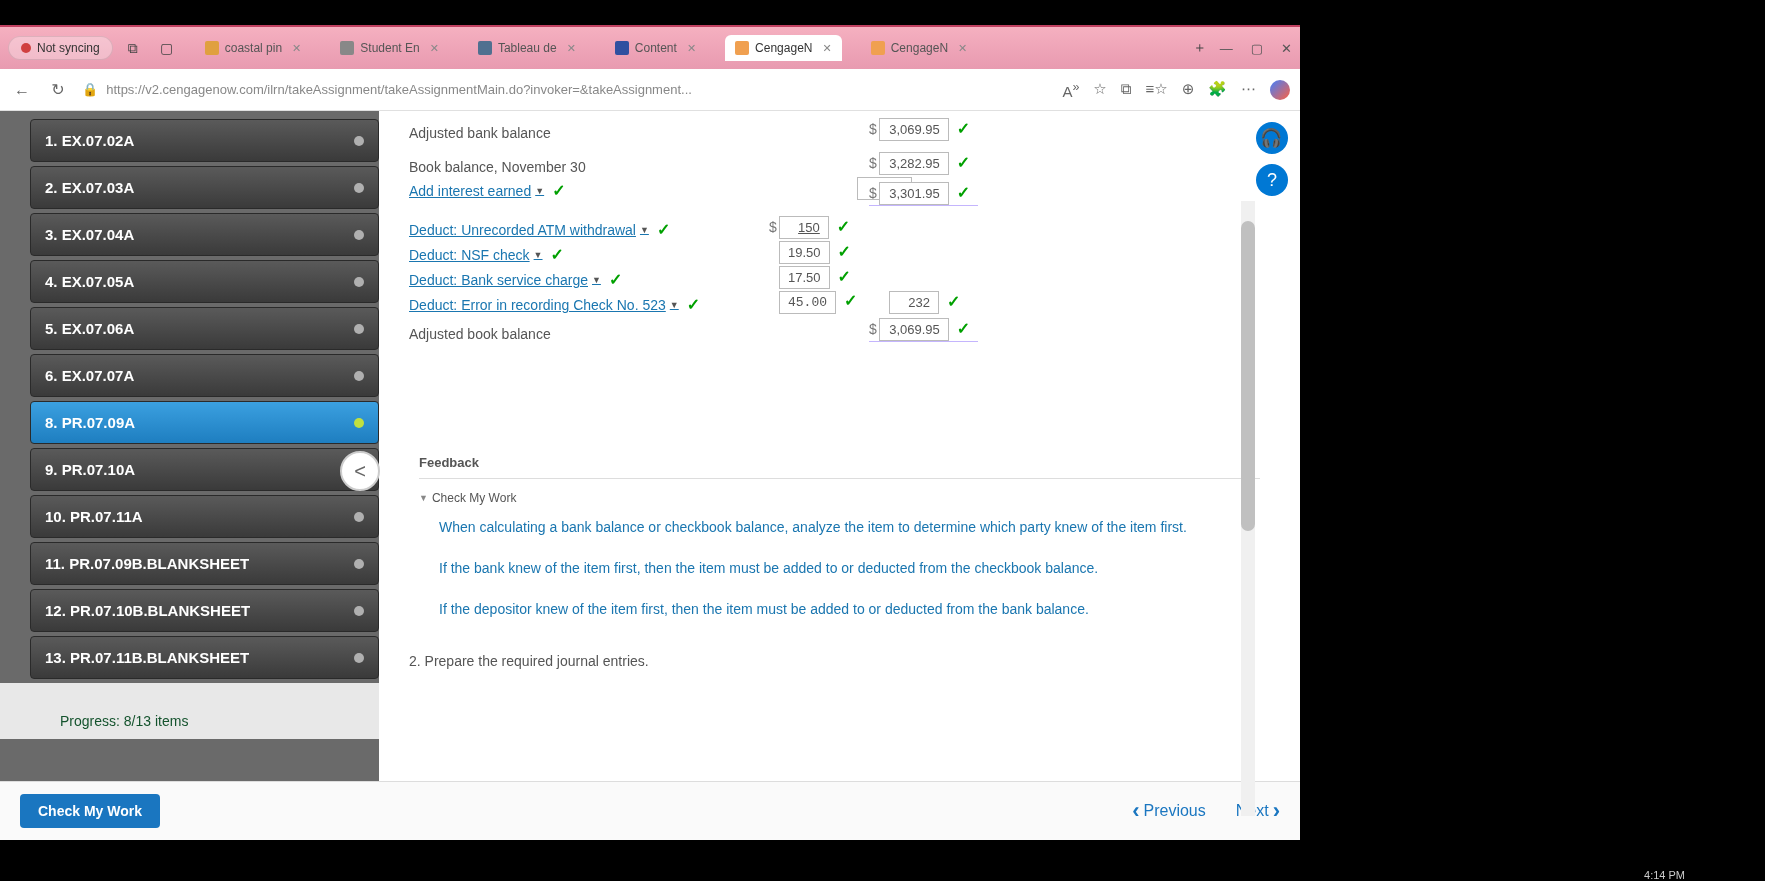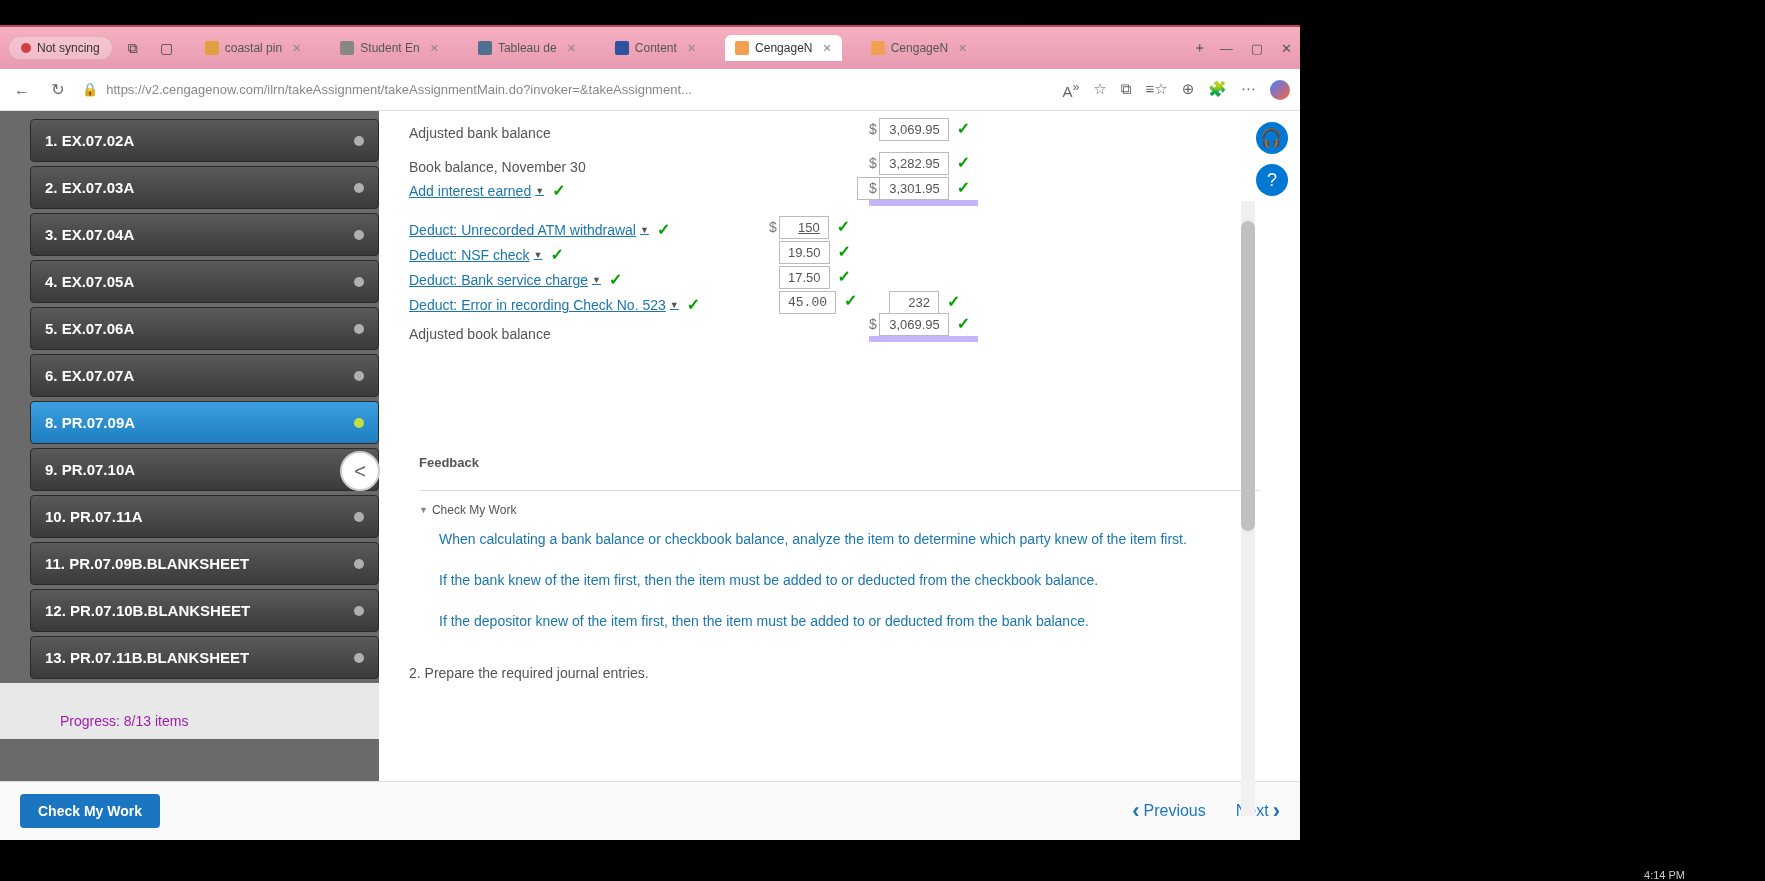--- a/index.html
+++ b/index.html
@@ -21,33 +21,33 @@
 .url-text { flex: 1; font-size: 13px; color: #888; display: flex; align-items: center; gap: 8px; }
 .lock-icon { color: #888; }
 .url-actions { display: flex; gap: 14px; color: #666; font-size: 15px; }
 .content-area { display: flex; height: calc(100% - 84px); position: relative; }
 .sidebar { width: 379px; background: #6a6a6a; overflow-y: auto; padding: 8px 0 20px 30px; display: flex; flex-direction: column; gap: 4px; }
 .sb-item { background: linear-gradient(180deg, #5a5a5a 0%, #3a3a3a 100%); color: #fff; padding: 12px 14px; font-size: 15px; font-weight: 600; border-radius: 4px; display: flex; align-items: center; justify-content: space-between; cursor: pointer; border: 1px solid #2a2a2a; }
 .sb-item.active { background: linear-gradient(180deg, #3ba0e0 0%, #1e7ec0 100%); }
 .sb-dot { width: 10px; height: 10px; border-radius: 50%; background: #b0b0b0; }
 .sb-item.active .sb-dot { background: #c0e040; }
 .sb-item.done .sb-dot { background: #c0e040; }
-.progress-text { color: #a21caf; font-size: 14px; padding: 30px 14px 10px; background: #e8e8e8; margin: 0 -30px 0 -30px; padding-left: 60px; }
+.progress-text { color: #14532d; font-size: 14px; padding: 30px 14px 10px; background: #e8e8e8; margin: 0 -30px 0 -30px; padding-left: 60px; }
 .collapse-btn { position: absolute; left: 340px; top: 340px; width: 40px; height: 40px; border-radius: 50%; background: #fff; border: 2px solid #ccc; display: flex; align-items: center; justify-content: center; font-size: 20px; color: #666; cursor: pointer; z-index: 10; }
 .main { flex: 1; background: #fff; overflow-y: auto; position: relative; padding: 10px 30px 20px 30px; }
 .recon-row { display: flex; align-items: flex-end; margin: 6px 0; font-size: 14px; color: #555; }
 .recon-label { width: 380px; }
 .deduct-label { color: #1a76b0; text-decoration: underline; display: inline-flex; align-items: center; gap: 4px; }
 .dd-caret { font-size: 9px; color: #555; }
 .check { color: #00a000; font-size: 16px; font-weight: bold; margin: 0 8px; }
 .val-box { border: 1px solid #bbb; padding: 3px 8px; font-size: 13px; text-align: right; min-width: 70px; display: inline-block; background: #fff; }
 .dollar { color: #777; margin-right: 2px; }
-.total-underline { border-bottom: 6px solid #c4b5fd; }
+.total-underline { border-bottom: 1px solid #c4b5fd; }
 .feedback-section { margin: 30px 10px 0; }
-.feedback-title { font-size: 13px; color: #555; font-weight: 600; border-bottom: 1px solid #ddd; padding-bottom: 20px; margin-bottom: 12px; }
+.feedback-title { font-size: 13px; color: #555; font-weight: 600; border-bottom: 1px solid #ddd; padding-bottom: 8px; margin-bottom: 12px; }
 .cmw-toggle { font-size: 12px; color: #555; margin-bottom: 10px; display: flex; align-items: center; gap: 4px; }
 .cmw-caret { color: #888; font-size: 9px; }
 .feedback-text { font-size: 14px; color: #1a76b0; line-height: 1.8; margin: 0 20px 16px; }
 .step2 { font-size: 14px; color: #555; margin-top: 30px; }
 .page-label { text-align: center; font-size: 14px; color: #555; margin-top: 10px; }
 .footer { border-top: 1px solid #ddd; padding: 12px 20px; display: flex; align-items: center; justify-content: space-between; background: #fafafa; }
 .cmw-btn { background: #1a76c0; color: #fff; border: none; padding: 9px 18px; border-radius: 4px; font-size: 14px; font-weight: 600; cursor: pointer; }
 .nav-links { display: flex; gap: 30px; font-size: 16px; }
 .prev-link { color: #1a76c0; cursor: pointer; display: flex; align-items: center; gap: 4px; }
 .next-link { color: #1a76c0; cursor: pointer; display: flex; align-items: center; gap: 4px; }

